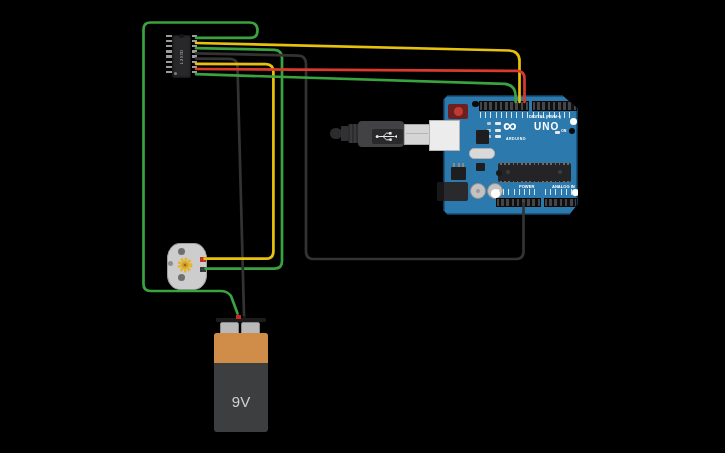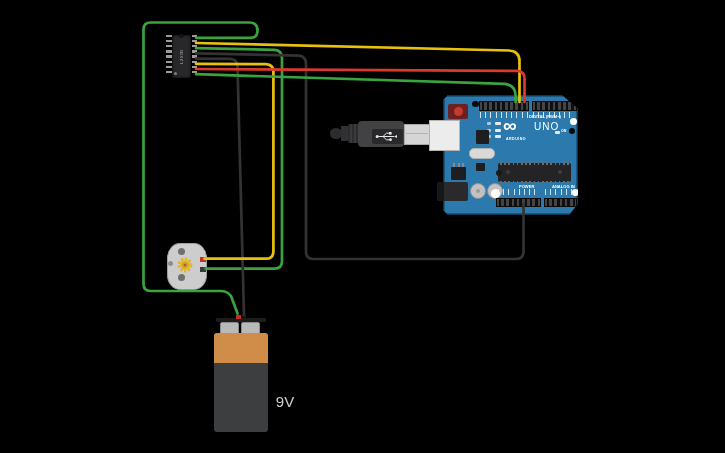--- a/index.html
+++ b/index.html
@@ -14,21 +14,21 @@
   .chip-pin{background:#9c9c9c;height:2.4px;width:5.5px;}
   .chip-label{color:#b9b9b9;font-size:8px;transform:rotate(-90deg) scale(.5);transform-origin:center;white-space:nowrap;letter-spacing:1px;}
   
   .motor-body{background:#cdcdcd;border:1px solid #9e9e9e;border-radius:13px/15px;}
   .dotc{border-radius:50%;}
   
   .bat-body{background:#3d3e40;border-radius:3px;}
   .bat-band{background:#d08c49;border-radius:3px 3px 0 0;}
   .bat-cap{background:#1c1c1c;border-radius:1px;}
   .bat-term{background:#b9b9b9;border:1px solid #8b8b8b;border-radius:2px;}
-  .bat-label{color:#cfcfcf;font-size:15px;text-align:center;width:100%;margin-left:44px;}
+  .bat-label{color:#cfcfcf;font-size:15px;text-align:center;width:100%;}
   
   .usb-tip{background:#2c2c2e;border-radius:5.5px;}
   .usb-fer1{background:#313133;border-radius:1px;}
   .usb-fer2{background:repeating-linear-gradient(90deg,#2c2c2e 0 2px,#3a3a3c 2px 4px);border-radius:2px;}
   .usb-body{background:#424244;border-radius:4px;}
   .usb-panel{background:#29292b;border-radius:2px;}
   .usb-plug{background:#d5d5d5;border:1px solid #a7a7a7;}
   .usb-plug::after{content:"";position:absolute;left:1px;right:1px;top:8px;height:1px;background:#b4b4b4;}
   .usb-socket{background:#ececec;border:1px solid #b3b3b3;}
   
@@ -68,21 +68,21 @@
 
     <div class="abs hole-d" style="left:29px;top:5.5px;width:6.5px;height:6.5px;"></div>
     <div class="abs hdr" style="left:36px;top:5.5px;width:50px;height:10px;"></div>
     <div class="abs hdr" style="left:89px;top:5.5px;width:44.5px;height:10px;"></div>
     <div class="abs pinlbl" style="left:37px;top:16.5px;width:48px;" title="AREF GND 13 12 ~11 ~10 ~9 8"></div>
     <div class="abs pinlbl" style="left:90px;top:16.5px;width:42px;" title="7 ~6 ~5 4 ~3 2 TX&gt;1 RX&lt;0"></div>
     <div class="t" style="left:86px;top:19px;font-size:9px;transform:scale(.45);">DIGITAL (PWM~)</div>
 
     <div class="t" style="left:60px;top:20px;font-size:19px;">∞</div>
     <div class="t" style="left:63px;top:42px;font-size:8px;letter-spacing:1px;transform:scale(.45);">ARDUINO</div>
-    <div class="t" style="left:91px;top:26px;font-size:10px;font-weight:400;letter-spacing:1px;">UNO</div>
+    <div class="t" style="left:91px;top:26px;font-size:10px;font-weight:700;letter-spacing:1px;">UNO</div>
 
     <div class="abs" style="left:44px;top:27px;width:16px;height:18px;">
       <div class="abs ledpill" style="left:8px;top:0;width:6px;height:3px;"></div>
       <div class="abs ledpill" style="left:0;top:0;width:4px;height:3px;opacity:.7;"></div>
       <div class="abs ledpill" style="left:8px;top:7px;width:6px;height:3px;"></div>
       <div class="abs ledpill" style="left:0;top:7px;width:4px;height:3px;opacity:.7;"></div>
       <div class="abs ledpill" style="left:8px;top:13px;width:6px;height:3px;"></div>
       <div class="abs ledpill" style="left:0;top:13px;width:4px;height:3px;opacity:.7;"></div>
     </div>
 

